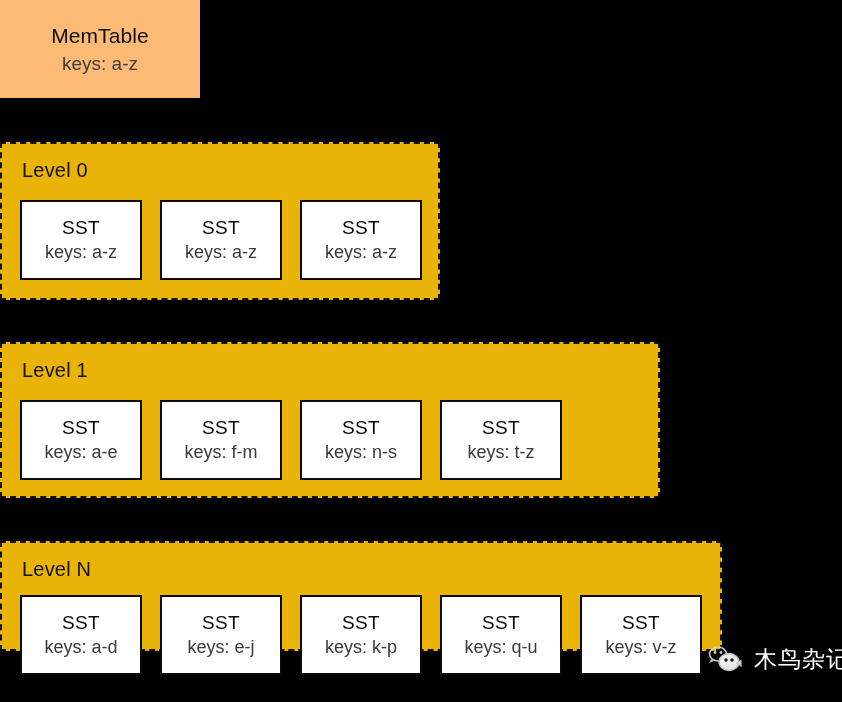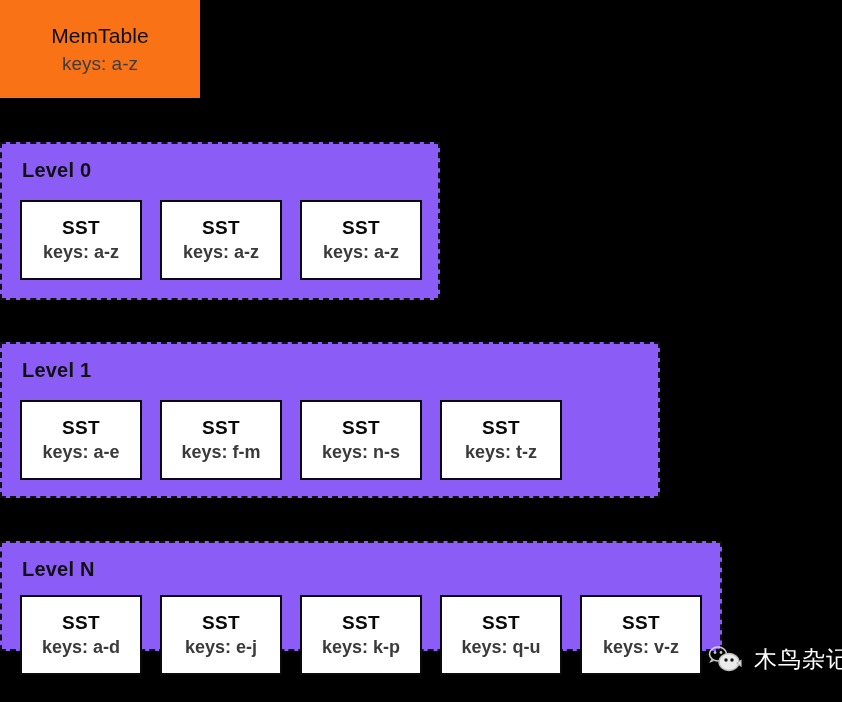--- a/index.html
+++ b/index.html
@@ -16,21 +16,21 @@
     -webkit-font-smoothing: antialiased;
   }
 
   
   .memtable {
     position: absolute;
     left: 0px;
     top: 0px;
     width: 200px;
     height: 98px;
-    background: #f97316;
+    background: #fdba74;
     box-sizing: border-box;
     display: flex;
     flex-direction: column;
     align-items: center;
     justify-content: center;
   }
   .memtable-title {
     font-size: 21px;
     line-height: 26px;
     color: #0d0d0d;
@@ -40,24 +40,23 @@
     font-size: 19px;
     line-height: 25px;
     color: #3d3d3d;
     margin-top: 2px;
   }
 
   
   .level {
     position: absolute;
     left: 0px;
-    background: #8b5cf6;
+    background: #eab308;
     border: 2px dashed #111111;
     box-sizing: border-box;
-    font-weight: bold;
   }
   .level-0 { top: 142px;  width: 440px; height: 158px; }
   .level-1 { top: 342px;  width: 660px; height: 156px; }
   .level-n { top: 541px;  width: 722px; height: 110px; }
 
   .level-label {
     position: absolute;
     left: 20px;
     top: 14px;
     font-size: 20px;

